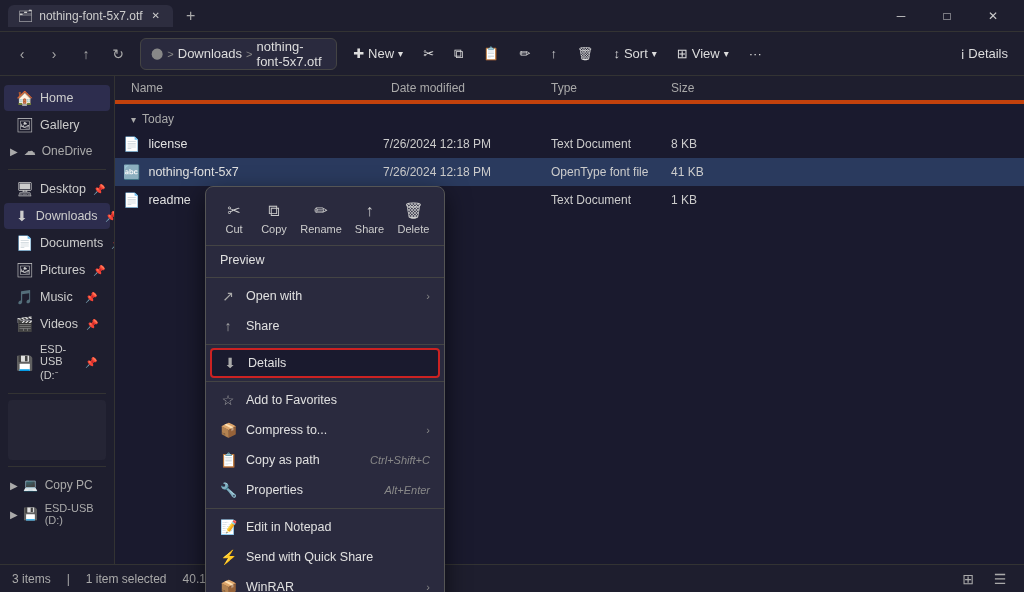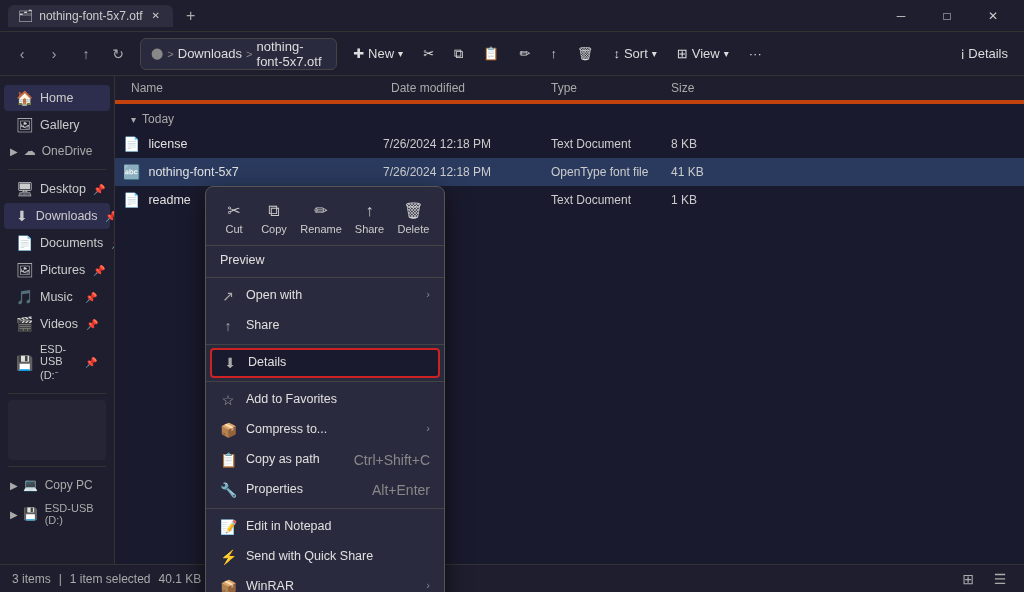--- a/index.html
+++ b/index.html
@@ -252,50 +252,51 @@
       border-radius: 4px;
       cursor: pointer;
       font-size: 11px;
       color: #ccc;
       min-width: 40px;
     }
     .ctx-tool-icon { font-size: 16px; }
     .ctx-divider { height: 1px; background: #444; margin: 3px 0; }
     .ctx-item {
       display: flex;
+      align-items: center;
       gap: 10px;
       padding: 7px 14px;
       cursor: pointer;
       font-size: 12.5px;
       color: #e0e0e0;
     }
     .ctx-item.highlighted {
       background: #1a1a2e;
       border: 2px solid #cc2222;
       border-radius: 4px;
       margin: 0 4px;
       padding: 5px 10px;
     }
     .ctx-item-icon { font-size: 14px; width: 16px; text-align: center; color: #aaa; }
     .ctx-item-arrow { margin-left: auto; color: #888; font-size: 11px; }
-    .ctx-shortcut { margin-left: auto; color: #888; font-size: 14px; }
+    .ctx-shortcut { margin-left: auto; color: #888; font-size: 11px; font-style: italic; }
 
     
     .status-bar {
       position: absolute;
       bottom: 0;
       left: 0;
       right: 0;
       height: 28px;
       background: #1e1e2e;
       border-top: 1px solid #333;
       display: flex;
       align-items: center;
       padding: 0 12px;
-      gap: 8px;
+      gap: 16px;
       font-size: 12px;
       color: #aaa;
     }
     .status-right {
       margin-left: auto;
       display: flex;
       gap: 8px;
     }
     .view-toggle {
       width: 24px;

